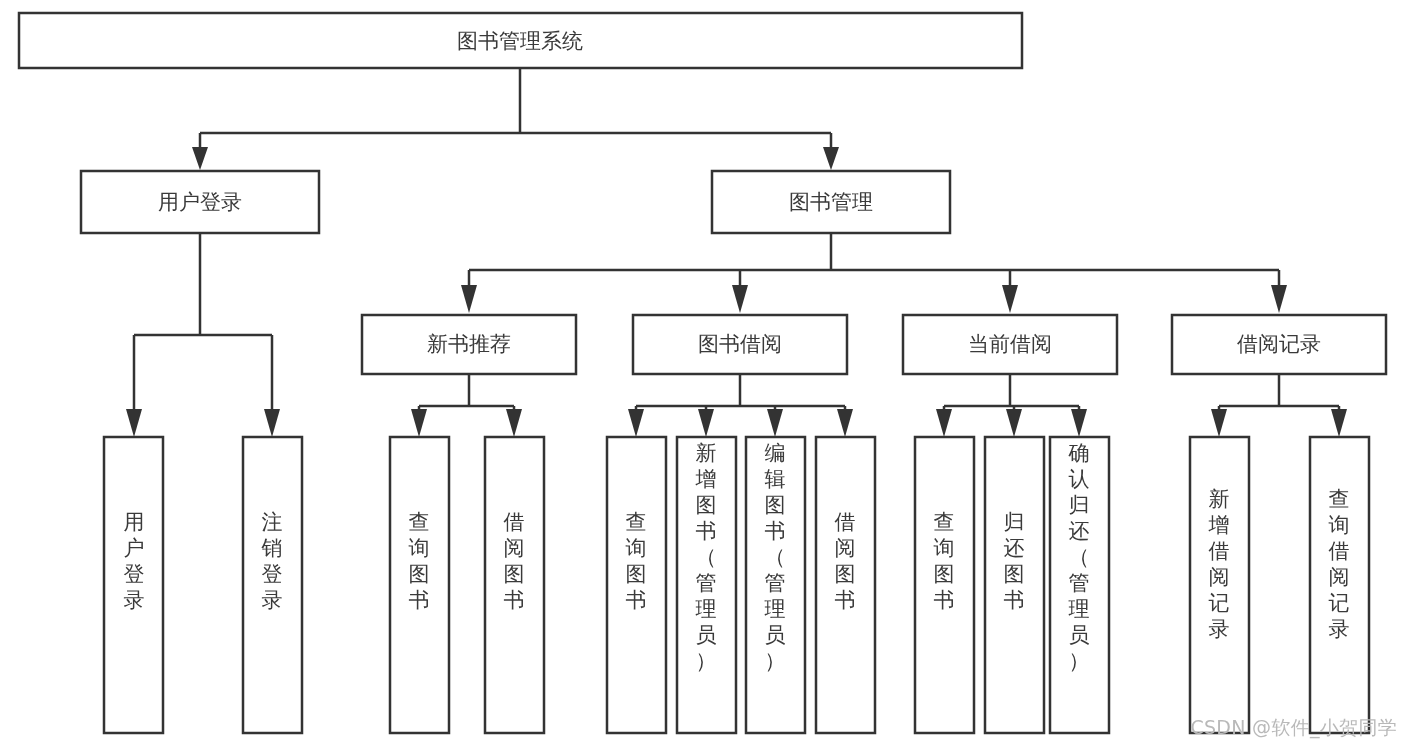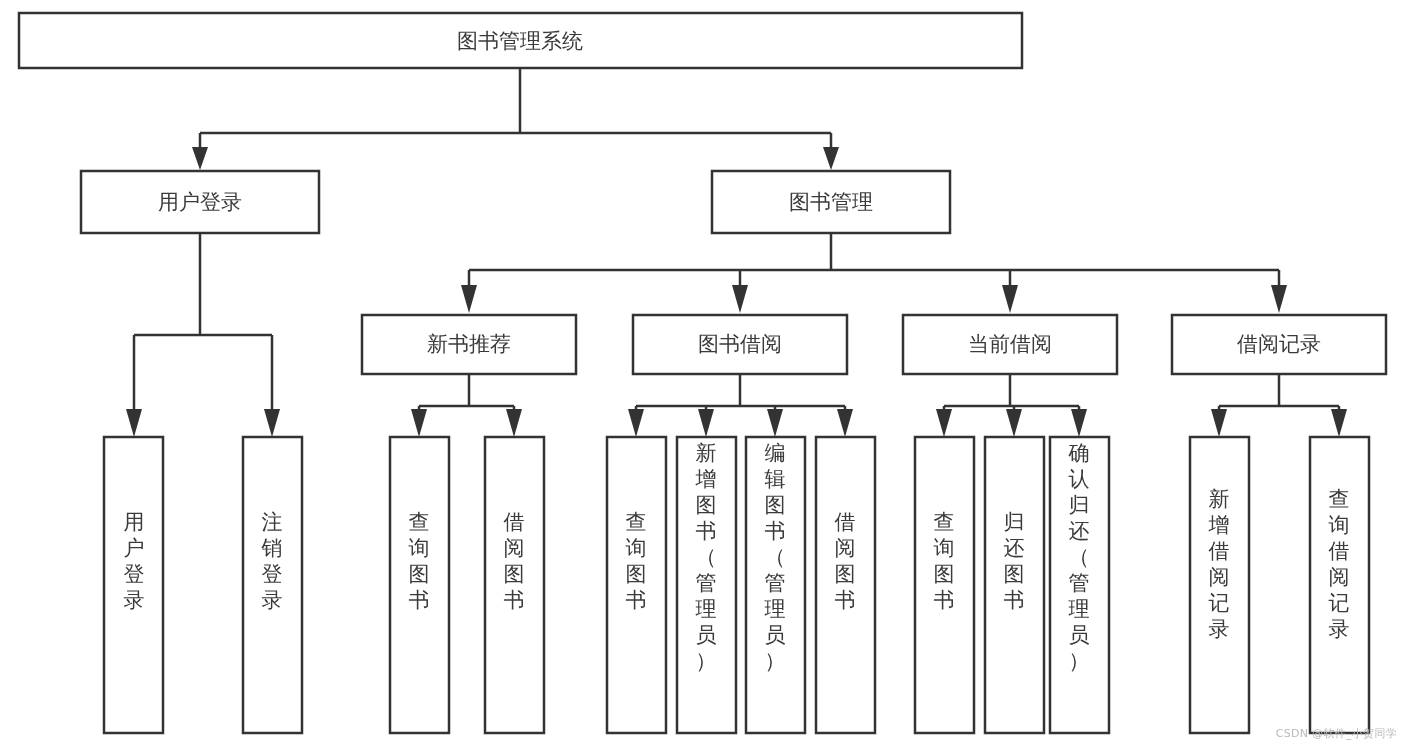--- a/index.html
+++ b/index.html
@@ -46,21 +46,21 @@
   }
   .arrow-head {
     fill: #333333;
     stroke: none;
   }
   .watermark {
     position: absolute;
     right: 8px;
     bottom: 6px;
     color: #b9b9b9;
-    font-size: 11px;
+    font-size: 19px;
     font-family: "DejaVu Sans", "Liberation Sans", sans-serif;
     letter-spacing: 0.3px;
     white-space: nowrap;
     pointer-events: none;
   }
 </style>
 </head>
 <body>
 
 <svg id="diagram" viewBox="0 0 1405 747">

